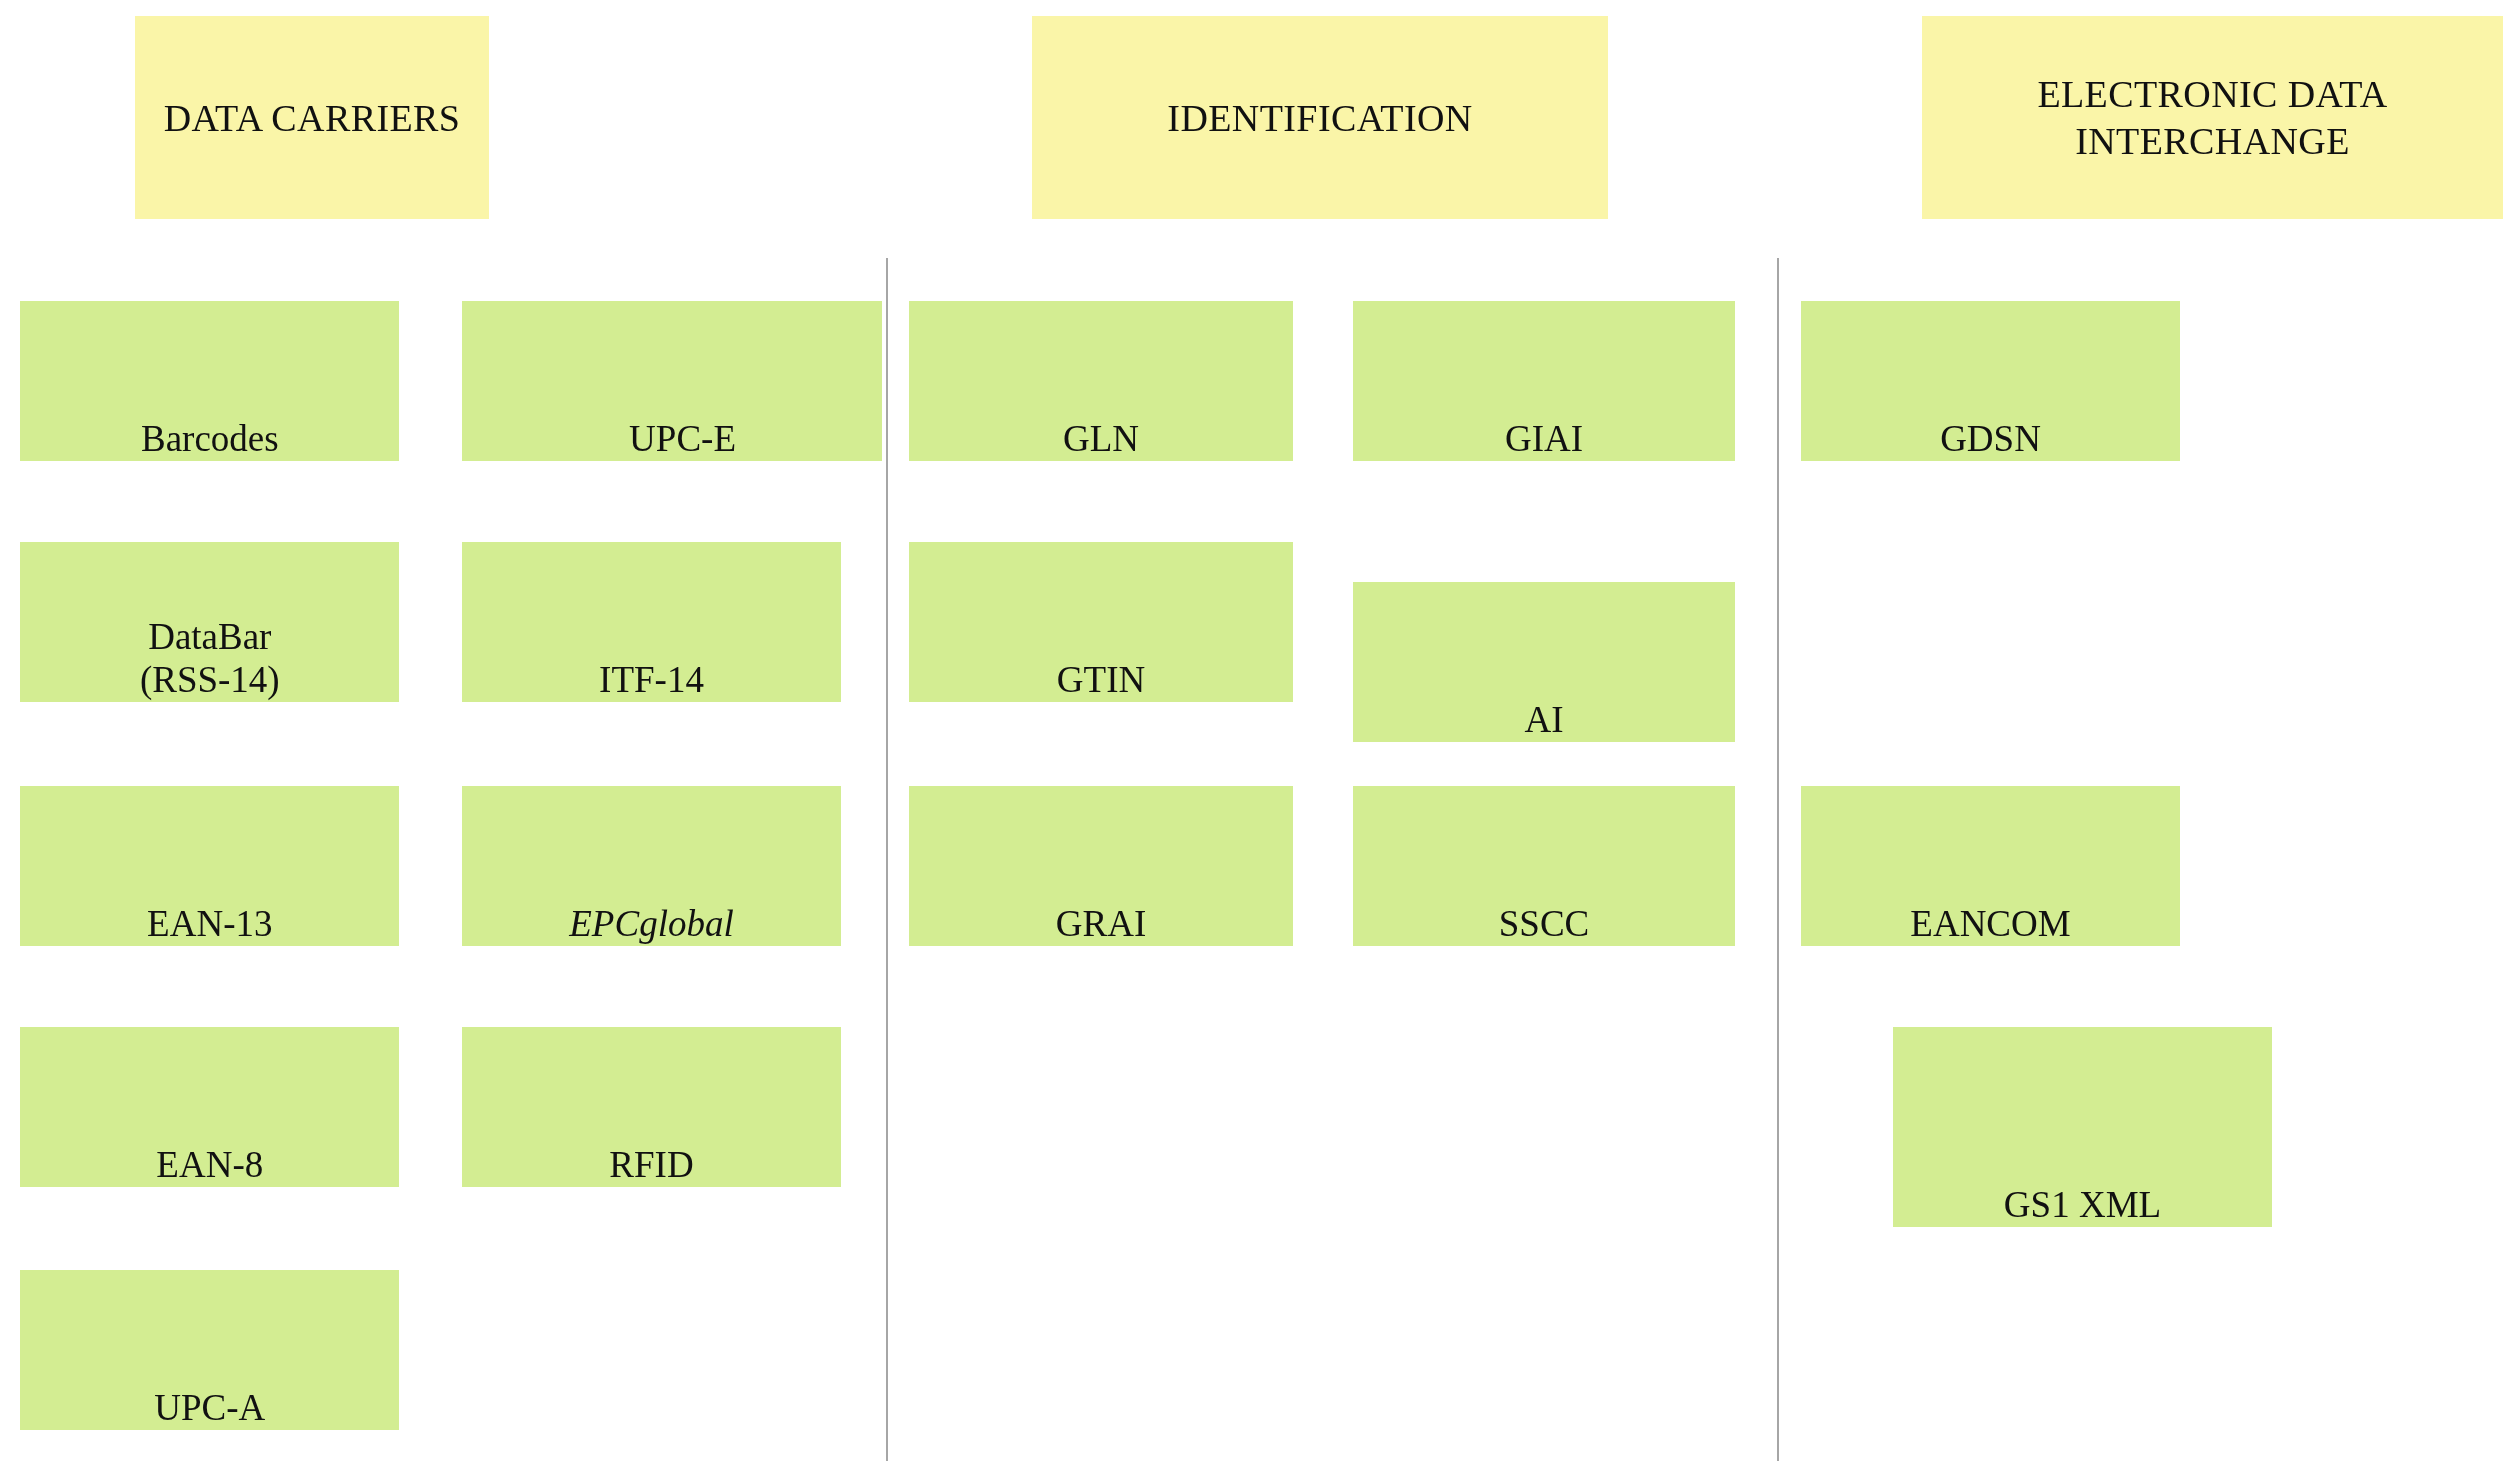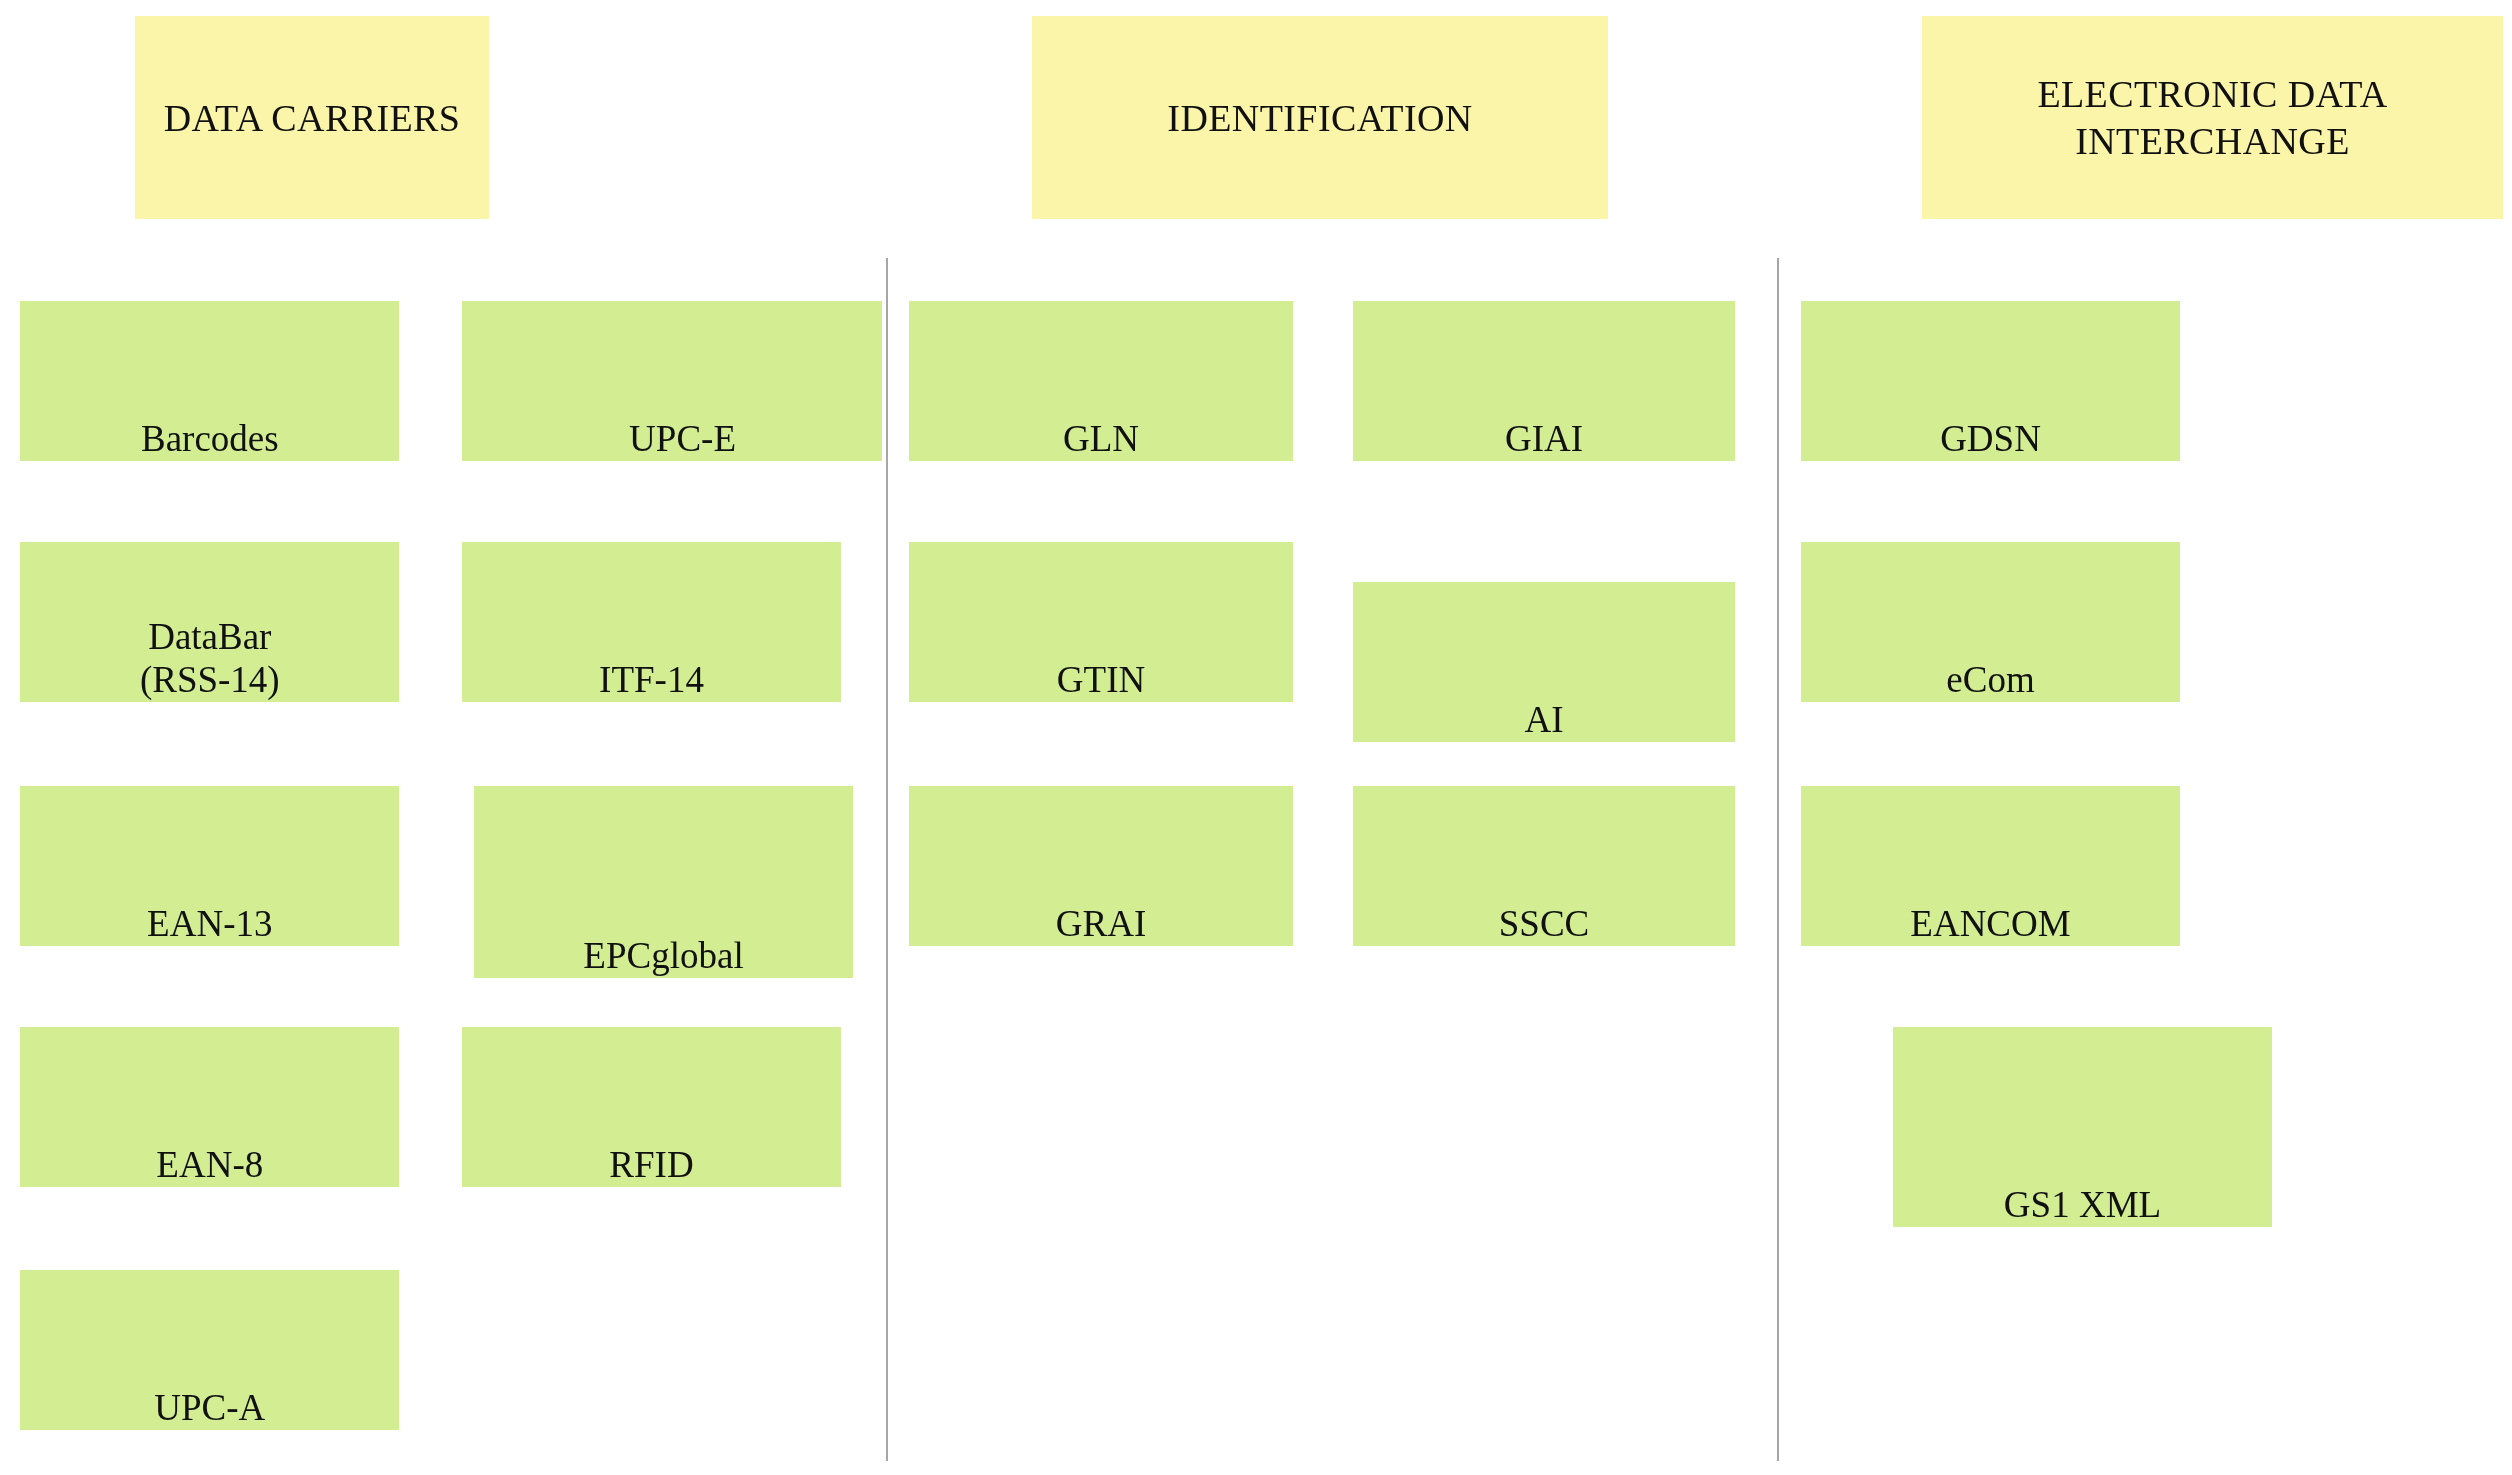--- a/index.html
+++ b/index.html
@@ -92,21 +92,21 @@
   <div class="node-box" style="left:20.3px; top:1270px; width:379px; height:160px;">
     <span class="label">UPC-A</span>
   </div>
 
   <div class="node-box" style="left:462px; top:301px; width:420px; height:160px;padding-left:26px;">
     <span class="label">UPC-E</span>
   </div>
   <div class="node-box" style="left:462px; top:542px; width:379px; height:160px;">
     <span class="label">ITF-14</span>
   </div>
-  <div class="node-box" style="left:474px; top:786px; width:379px; height:192px;">
+  <div class="node-box" style="left:462px; top:786px; width:379px; height:160px;font-style:italic;">
     <span class="label">EPCglobal</span>
   </div>
   <div class="node-box" style="left:462px; top:1027px; width:379px; height:160px;">
     <span class="label">RFID</span>
   </div>
 
   <div class="node-box" style="left:909px; top:301px; width:384px; height:160px;">
     <span class="label">GLN</span>
   </div>
   <div class="node-box" style="left:909px; top:542px; width:384px; height:160px;">
@@ -122,23 +122,20 @@
   <div class="node-box" style="left:1353px; top:542px; width:382px; height:160px;margin-top:40px;">
     <span class="label">AI</span>
   </div>
   <div class="node-box" style="left:1353px; top:786px; width:382px; height:160px;">
     <span class="label">SSCC</span>
   </div>
 
   <div class="node-box" style="left:1801px; top:301px; width:379px; height:160px;">
     <span class="label">GDSN</span>
   </div>
-  <div class="node-box" style="left:1801px; top:542px; width:379px; height:160px;">
-    <span class="label">eCom</span>
-  </div>
   <div class="node-box" style="left:1801px; top:786px; width:379px; height:160px;">
     <span class="label">EANCOM</span>
   </div>
   <div class="node-box" style="left:1893px; top:1027px; width:379px; height:200px;">
     <span class="label">GS1 XML</span>
   </div>
 
 </div>
 
 

